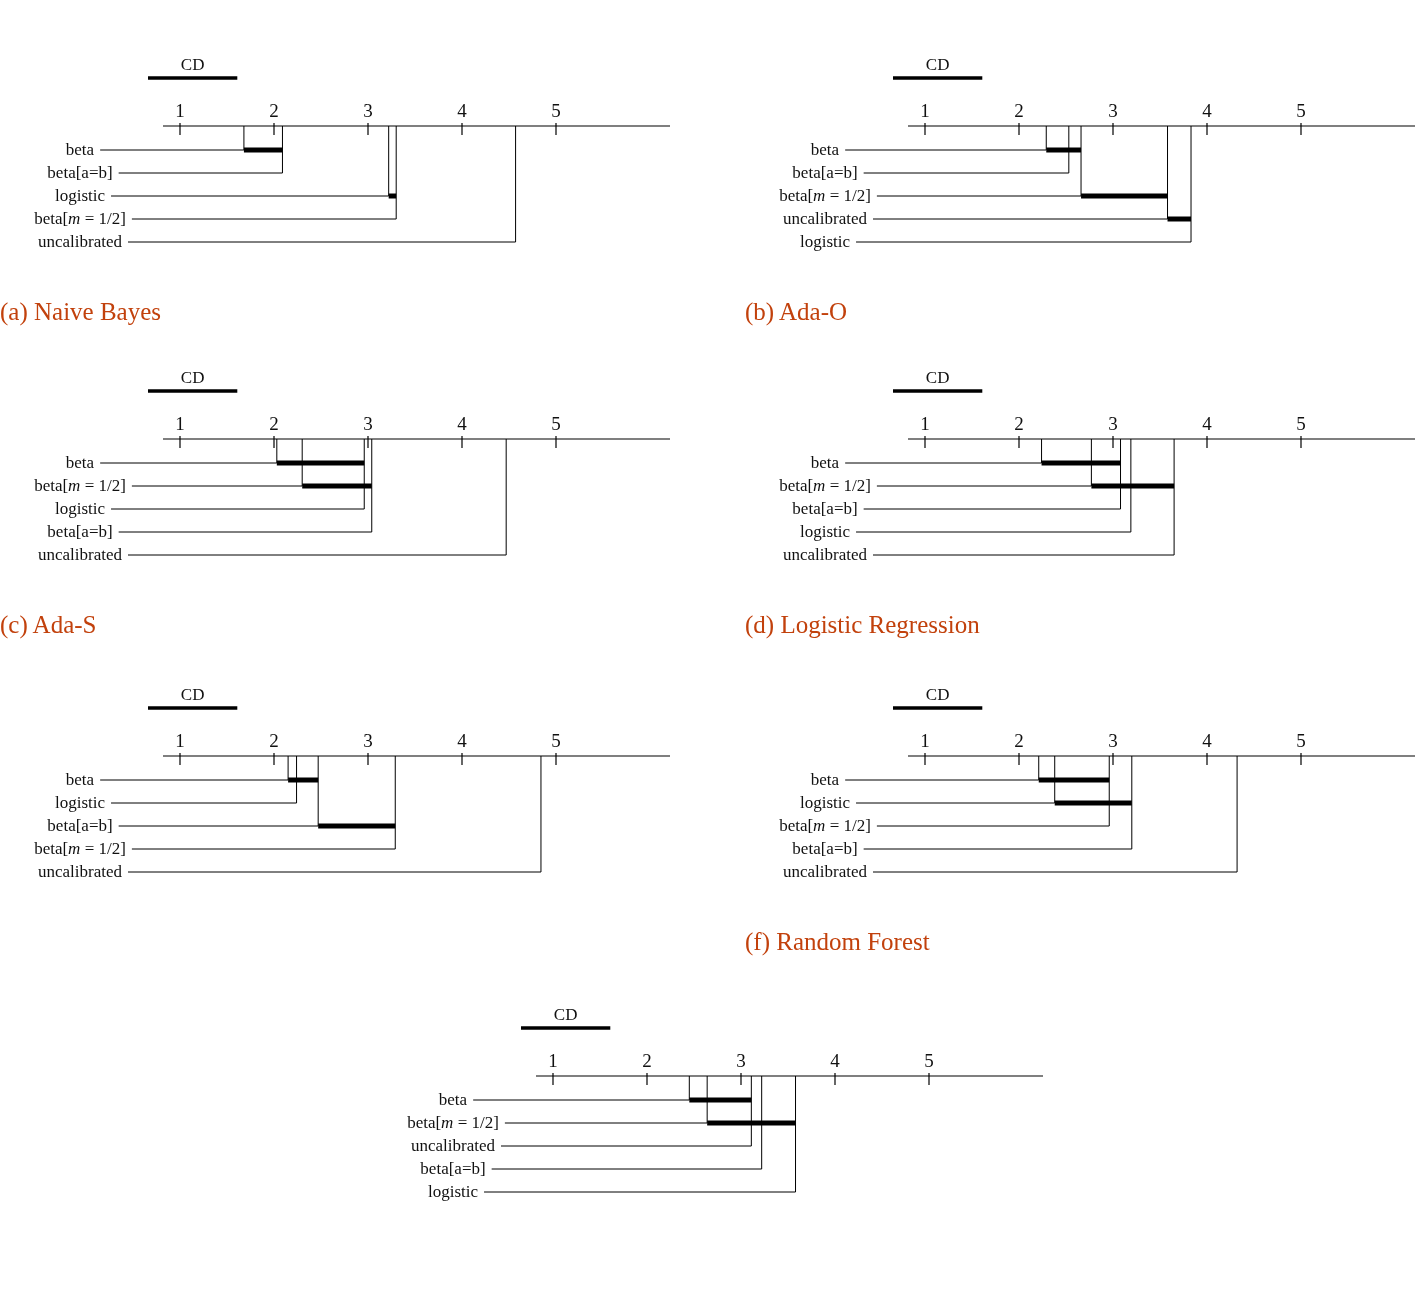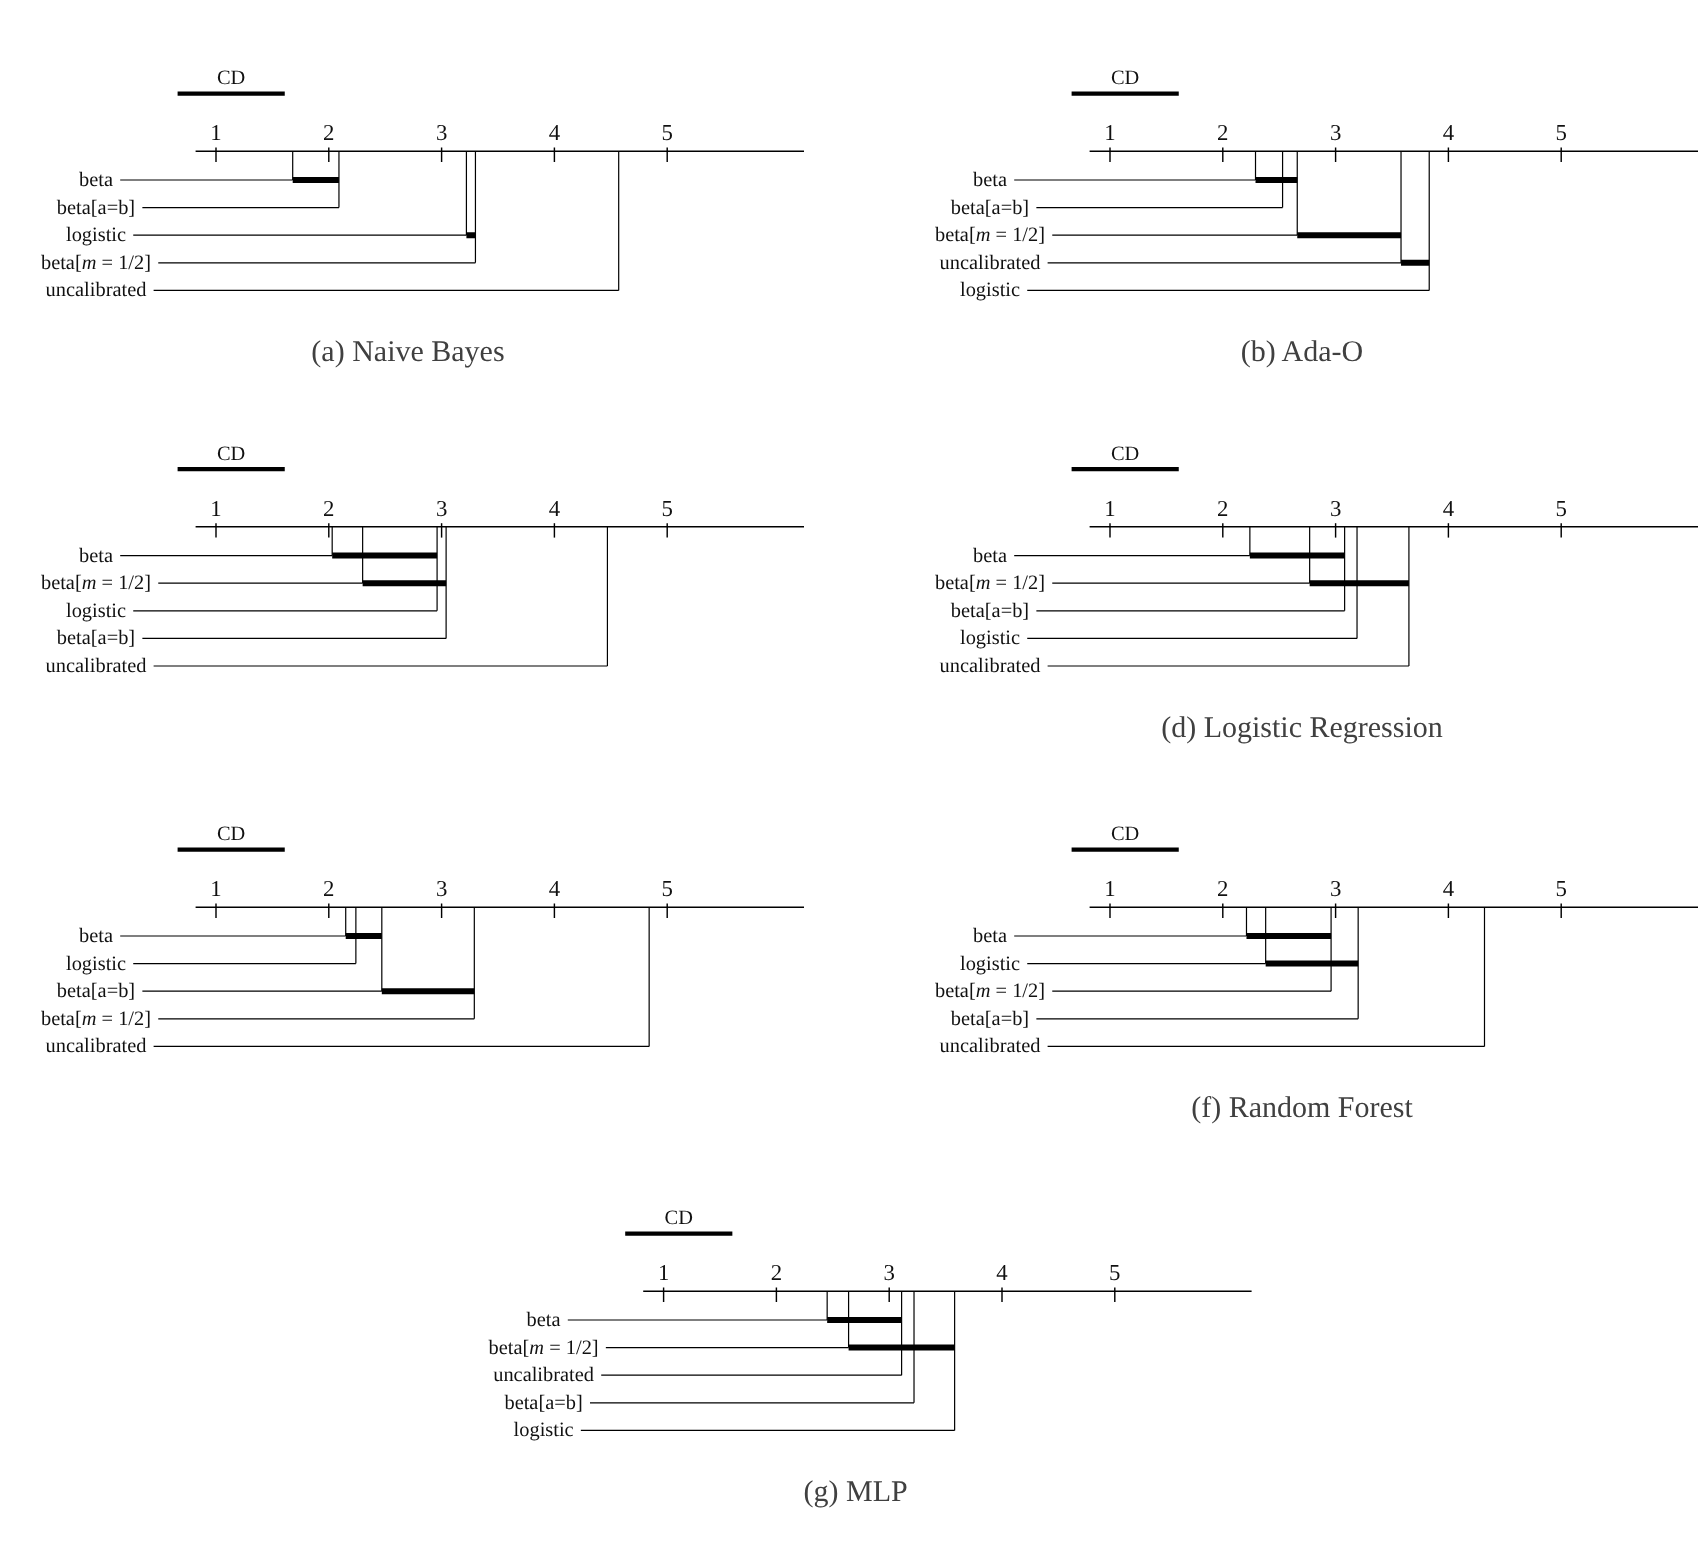--- a/index.html
+++ b/index.html
@@ -1,20 +1,20 @@
 <!DOCTYPE html>
 <html><head>
 <meta charset="utf-8">
 <style>
   html,body{margin:0;padding:0;background:#ffffff;}
   .figure{position:relative;width:1417px;height:1289px;background:#ffffff;
           font-family:"Liberation Serif",serif;overflow:hidden;}
   .subplot{position:absolute;}
   .cd-svg{display:block;}
-  .caption{width:680px;text-align:center;font-size:25px;color:#404040;margin-top:8px;}
+  .caption{width:680px;font-size:25px;color:#c2410c;margin-top:26px;}
   svg text{font-family:"Liberation Serif",serif;fill:#111;}
 </style>
 </head>
 <body>
 
 <div class="figure">
 
   <div class="subplot" style="left:0px;top:48px">
     <svg class="cd-svg" width="680" height="224" viewBox="0 0 680 224">
         <line x1="148" y1="30" x2="237.3" y2="30" stroke="#000000" stroke-width="3.5"></line>
@@ -114,20 +114,21 @@
         <line x1="364.24" y1="148" x2="364.24" y2="78" stroke="#000000" stroke-width="1"></line>
         <text x="80" y="176" text-anchor="middle" font-size="17">beta[a=b]</text>
         <line x1="118.640625" y1="171" x2="371.76" y2="171" stroke="#000000" stroke-width="1"></line>
         <line x1="371.76" y1="171" x2="371.76" y2="78" stroke="#000000" stroke-width="1"></line>
         <text x="80" y="199" text-anchor="middle" font-size="17">uncalibrated</text>
         <line x1="128.0078125" y1="194" x2="506.17999999999995" y2="194" stroke="#000000" stroke-width="1"></line>
         <line x1="506.17999999999995" y1="194" x2="506.17999999999995" y2="78" stroke="#000000" stroke-width="1"></line>
         <line x1="276.82" y1="102" x2="364.24" y2="102" stroke="#000000" stroke-width="5"></line>
         <line x1="302.2" y1="125" x2="371.76" y2="125" stroke="#000000" stroke-width="5"></line>
       </svg>
+    <div class="caption">(c) Ada-S</div>
   </div>
 
   <div class="subplot" style="left:745px;top:361px">
     <svg class="cd-svg" width="680" height="224" viewBox="0 0 680 224">
         <line x1="148" y1="30" x2="237.3" y2="30" stroke="#000000" stroke-width="3.5"></line>
         <text x="192.65" y="22" text-anchor="middle" font-size="17">CD</text>
         <line x1="163" y1="78" x2="670" y2="78" stroke="#000000" stroke-width="1.2"></line>
         <line x1="180" y1="75" x2="180" y2="87" stroke="#000000" stroke-width="1.2"></line>
         <text x="180" y="69" text-anchor="middle" font-size="19">1</text>
         <line x1="274" y1="75" x2="274" y2="87" stroke="#000000" stroke-width="1.2"></line>
@@ -256,16 +257,15 @@
         <line x1="378.34" y1="148" x2="378.34" y2="78" stroke="#000000" stroke-width="1"></line>
         <text x="80" y="176" text-anchor="middle" font-size="17">beta[a=b]</text>
         <line x1="118.640625" y1="171" x2="388.68" y2="171" stroke="#000000" stroke-width="1"></line>
         <line x1="388.68" y1="171" x2="388.68" y2="78" stroke="#000000" stroke-width="1"></line>
         <text x="80" y="199" text-anchor="middle" font-size="17">logistic</text>
         <line x1="111.03125" y1="194" x2="422.52" y2="194" stroke="#000000" stroke-width="1"></line>
         <line x1="422.52" y1="194" x2="422.52" y2="78" stroke="#000000" stroke-width="1"></line>
         <line x1="316.3" y1="102" x2="378.34" y2="102" stroke="#000000" stroke-width="5"></line>
         <line x1="334.16" y1="125" x2="422.52" y2="125" stroke="#000000" stroke-width="5"></line>
       </svg>
-    <div class="caption">(g) MLP</div>
   </div>
 
 </div>
 
 </body></html>

